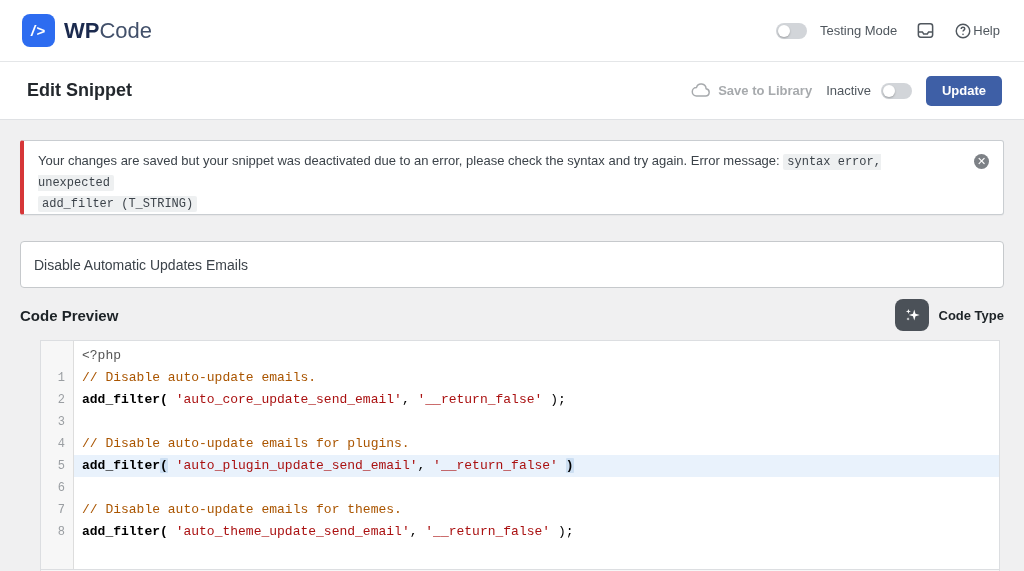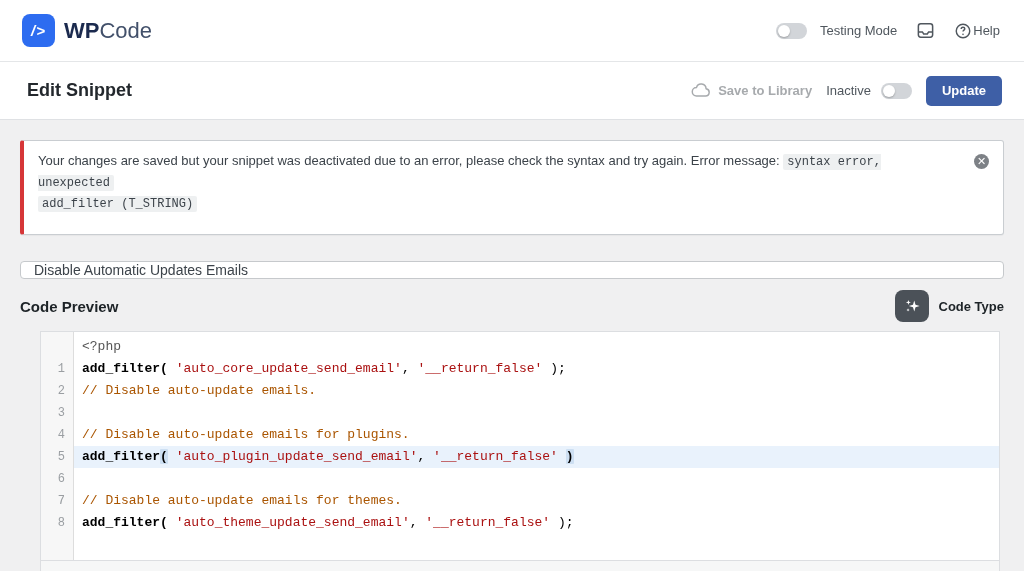--- a/index.html
+++ b/index.html
@@ -32,28 +32,28 @@
   .save-lib { display:flex; align-items:flex-start; gap:7px; color:#a7aaad; font-size:13px; font-weight:bold; }
   .status-label { color:#50575e; font-size:13px; }
   .btn-update { background:var(--update-blue,#3e5fa6); color:#fff; font-weight:bold; font-size:13px;
                 border:none; border-radius:5px; height:30px; padding:0 16px; cursor:pointer;
                 font-family:"Liberation Sans", sans-serif; }
 
   
   .content { padding:0 20px; }
 
   .notice { margin-top:20px; background:#fff; border:1px solid #c9cdd1; border-left:4px solid var(--error-red,#d63638);
-            border-radius:3px; padding:10px 44px 20px 14px; position:relative;
+            border-radius:3px; padding:10px 44px 0 14px; position:relative;
             font-size:13px; line-height:19px; color:#3c434a; box-shadow:0 1px 1px rgba(0,0,0,.04); }
   .notice code { font-family:"Liberation Mono", monospace; font-size:12px; background:#eef0f1;
                  padding:1px 4px; border-radius:2px; color:#3c434a; }
   .notice-dismiss { position:absolute; right:14px; top:13px; width:15px; height:15px; border-radius:50%;
                     background:#7d8186; color:#fff; font-size:11px; line-height:15px; text-align:center; cursor:pointer; }
 
-  .title-input { margin-top:26px; width:100%; height:18px; border:1px solid #c6c9cc; border-radius:4px;
+  .title-input { margin-top:26px; width:100%; height:47px; border:1px solid #c6c9cc; border-radius:4px;
                  padding:0 13px; font-size:14px; color:#3c434a; background:#fff;
                  font-family:"Liberation Sans", sans-serif; }
 
   .preview-row { margin-top:10px; height:34px; display:flex; align-items:center; justify-content:space-between; }
   .preview-title { font-size:15px; font-weight:bold; color:#1d2327; }
   .preview-controls { display:flex; align-items:center; gap:10px; }
   .ai-btn { width:34px; height:32px; border-radius:8px; background:#4b5158; border:none; cursor:pointer;
             display:flex; align-items:center; justify-content:center; }
   .code-type-label { font-size:13px; font-weight:bold; color:#1d2327; }
   .select { width:160px; height:32px; background:#fff; border:1px solid #b8bcbf; border-radius:4px;
@@ -169,22 +169,22 @@
           <div class="cm-gutter-num">2</div>
           <div class="cm-gutter-num">3</div>
           <div class="cm-gutter-num">4</div>
           <div class="cm-gutter-num">5</div>
           <div class="cm-gutter-num">6</div>
           <div class="cm-gutter-num">7</div>
           <div class="cm-gutter-num">8</div>
         </div>
       <div class="cm-code" id="cm-code">
           <div class="cm-line"><span class="tok-meta">&lt;?php</span></div>
+          <div class="cm-line"><span class="tok-comment">// Disable auto-update emails.</span></div>
           <div class="cm-line"><span class="tok-fn">add_filter(</span><span class="tok-plain"> </span><span class="tok-string">'auto_core_update_send_email'</span><span class="tok-plain">, </span><span class="tok-string">'__return_false'</span><span class="tok-plain"> );</span></div>
-          <div class="cm-line"><span class="tok-comment">// Disable auto-update emails.</span></div>
           <div class="cm-line"></div>
           <div class="cm-line"><span class="tok-comment">// Disable auto-update emails for plugins.</span></div>
           <div class="cm-line active"><span class="tok-fn">add_filter</span><span class="tok-bracket">(</span><span class="tok-plain"> </span><span class="tok-string">'auto_plugin_update_send_email'</span><span class="tok-plain">, </span><span class="tok-string">'__return_false'</span><span class="tok-plain"> </span><span class="tok-bracket">)</span></div>
           <div class="cm-line"></div>
           <div class="cm-line"><span class="tok-comment">// Disable auto-update emails for themes.</span></div>
           <div class="cm-line"><span class="tok-fn">add_filter(</span><span class="tok-plain"> </span><span class="tok-string">'auto_theme_update_send_email'</span><span class="tok-plain">, </span><span class="tok-string">'__return_false'</span><span class="tok-plain"> );</span></div>
         </div>
     </div>
     <div class="resize-strip">
       

